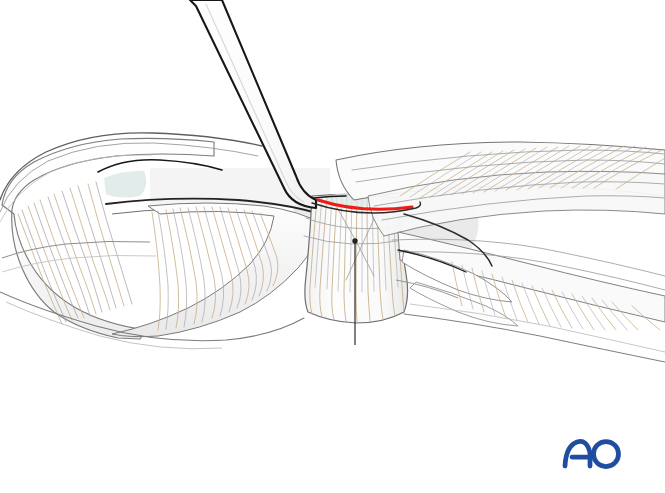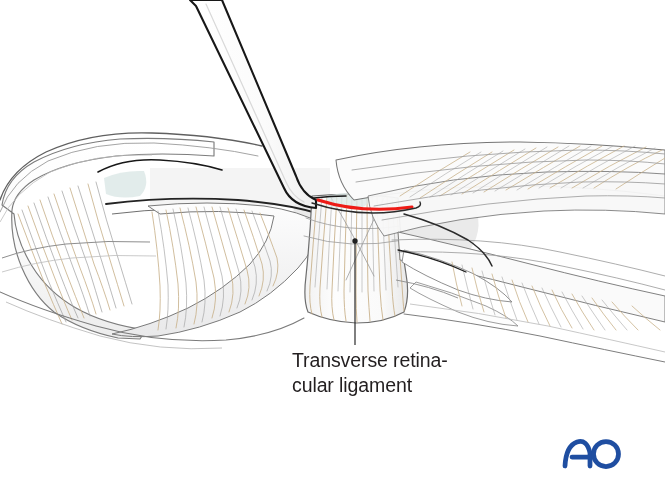--- a/index.html
+++ b/index.html
@@ -294,22 +294,20 @@
       <path d="M312 203 Q364 220 416 208 Q422 206 420 202" fill="none" stroke="#2a2a2a" stroke-width="1.4" stroke-linecap="round"></path>
     </g>
 
     <g>
       <line x1="355" y1="241" x2="355" y2="345" stroke="#222222" stroke-width="1.15"></line>
       <circle cx="355" cy="241" r="2.7" fill="#222222"></circle>
     </g>
 
   </svg>
 
-  <div class="caption">Transverse retina-
-cular ligament</div>
 
   <svg class="logo" viewBox="0 0 124 68" xmlns="http://www.w3.org/2000/svg">
     <g fill="none" stroke="#1f4ea1" stroke-width="9.5" stroke-linecap="round" stroke-linejoin="round">
 
       <path d="M8 60 Q10 20 32 12 Q52 6 58 34 L58 60"></path>
       <path d="M22 42 L58 42"></path>
 
       <circle cx="90" cy="36" r="25"></circle>
     </g>
   </svg>

